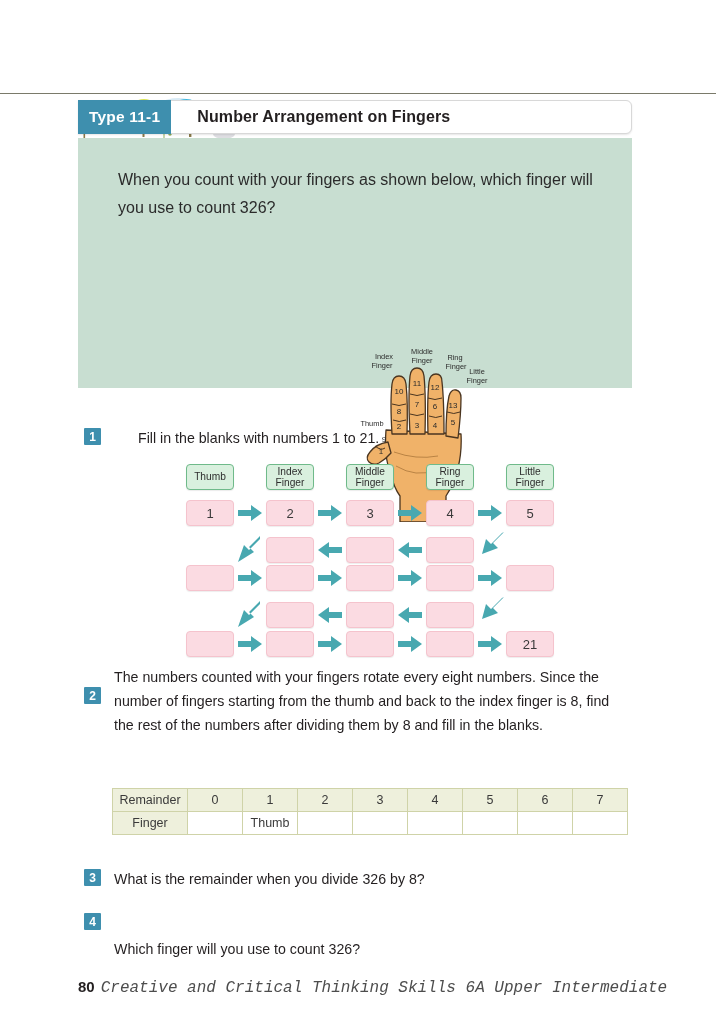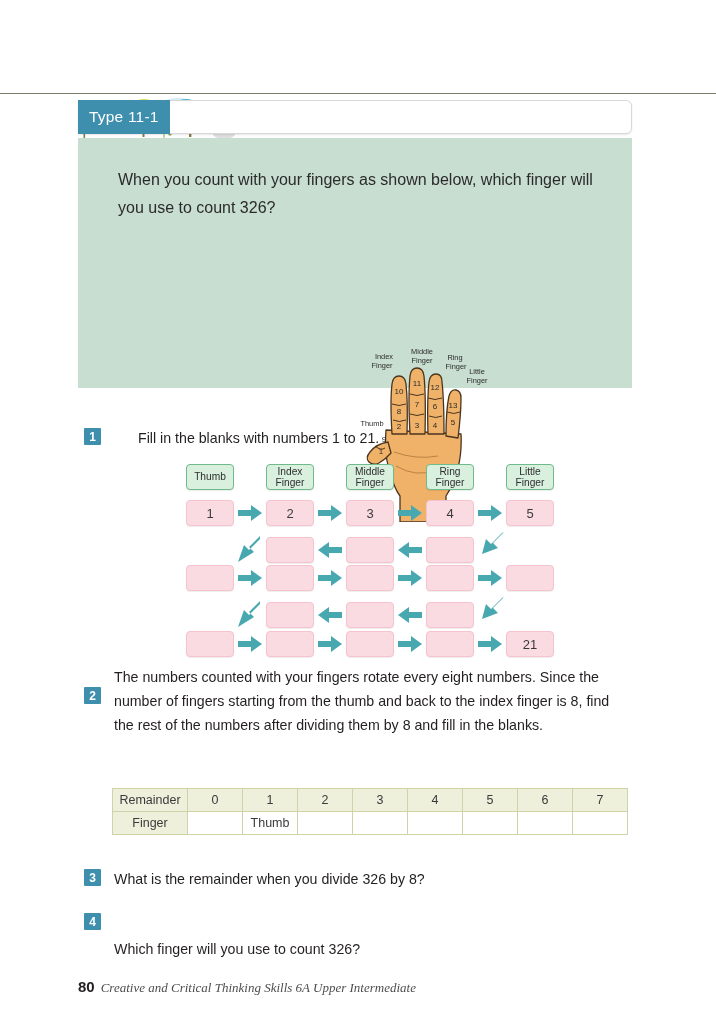--- a/index.html
+++ b/index.html
@@ -37,21 +37,21 @@
     border: 1px solid #d8d8d8;
     border-radius: 0 6px 6px 0;
     box-shadow: 0 1px 2px rgba(0,0,0,.10);
     display: flex; align-items: stretch;
     box-sizing: border-box;
   }
   .type-badge {
     background: #3e8fae;
     color: #ffffff;
     font-size: 15.5px;
-    font-weight: normal;
+    font-weight: bold;
     letter-spacing: .2px;
     display: flex; align-items: center; justify-content: center;
     padding: 8px 11px;
     margin: -1px 8px -1px -1px;
   }
   .title-text {
     display: flex; align-items: center;
     padding-left: 18px;
     font-size: 16px;
     font-weight: bold;
@@ -154,23 +154,23 @@
   .rtable td.blank { width: 54px; background: #ffffff; }
 
   
   .footer {
     position: absolute;
     left: 78px; top: 978px;
     display: flex; align-items: baseline; gap: 6px;
   }
   .footer-page { font-size: 15px; font-weight: bold; color: #231f20; }
   .footer-title {
-    font-family: Liberation Serif, serif;
+    font-family: Liberation Mono, monospace;
     font-style: italic;
-    font-size: 13px;
+    font-size: 16px;
     color: #4d4d4d;
   }
 </style>
 </head>
 <body>
 
 <div class="deco-band">
   <div class="deco-art">
     <svg width="300" height="52" viewBox="0 0 300 52">
 
@@ -206,20 +206,21 @@
 
       <rect x="8" y="41" width="9" height="4" rx="1.5" fill="#d8453f"></rect>
       <rect x="11.5" y="45" width="1.6" height="5" fill="#8a7a4a"></rect>
     </svg>
   </div>
 </div>
 <div class="deco-rule"></div>
 
 <div class="title-row">
   <div class="type-badge">Type 11-1</div>
+  <div class="title-text">Number Arrangement on Fingers</div>
 </div>
 
 <div class="panel">
   <div class="panel-text">When you count with your fingers as shown below, which finger will you use to count 326?</div>
 
   <div class="hand-wrap">
     <svg width="152" height="176" viewBox="0 0 152 176">
 
       <g font-family="Liberation Sans, sans-serif" font-size="7.4" fill="#2a2a2a">
         <text x="34" y="13" text-anchor="middle">Index</text>

